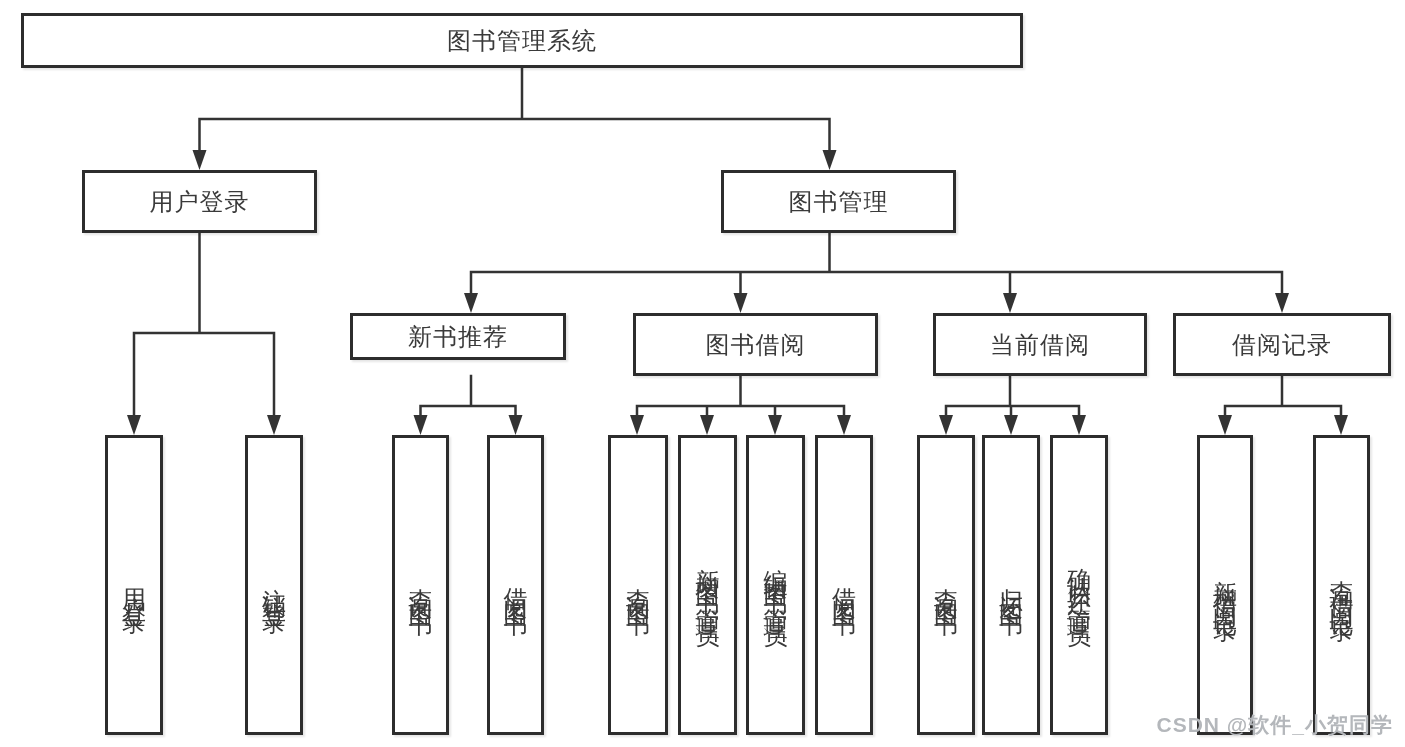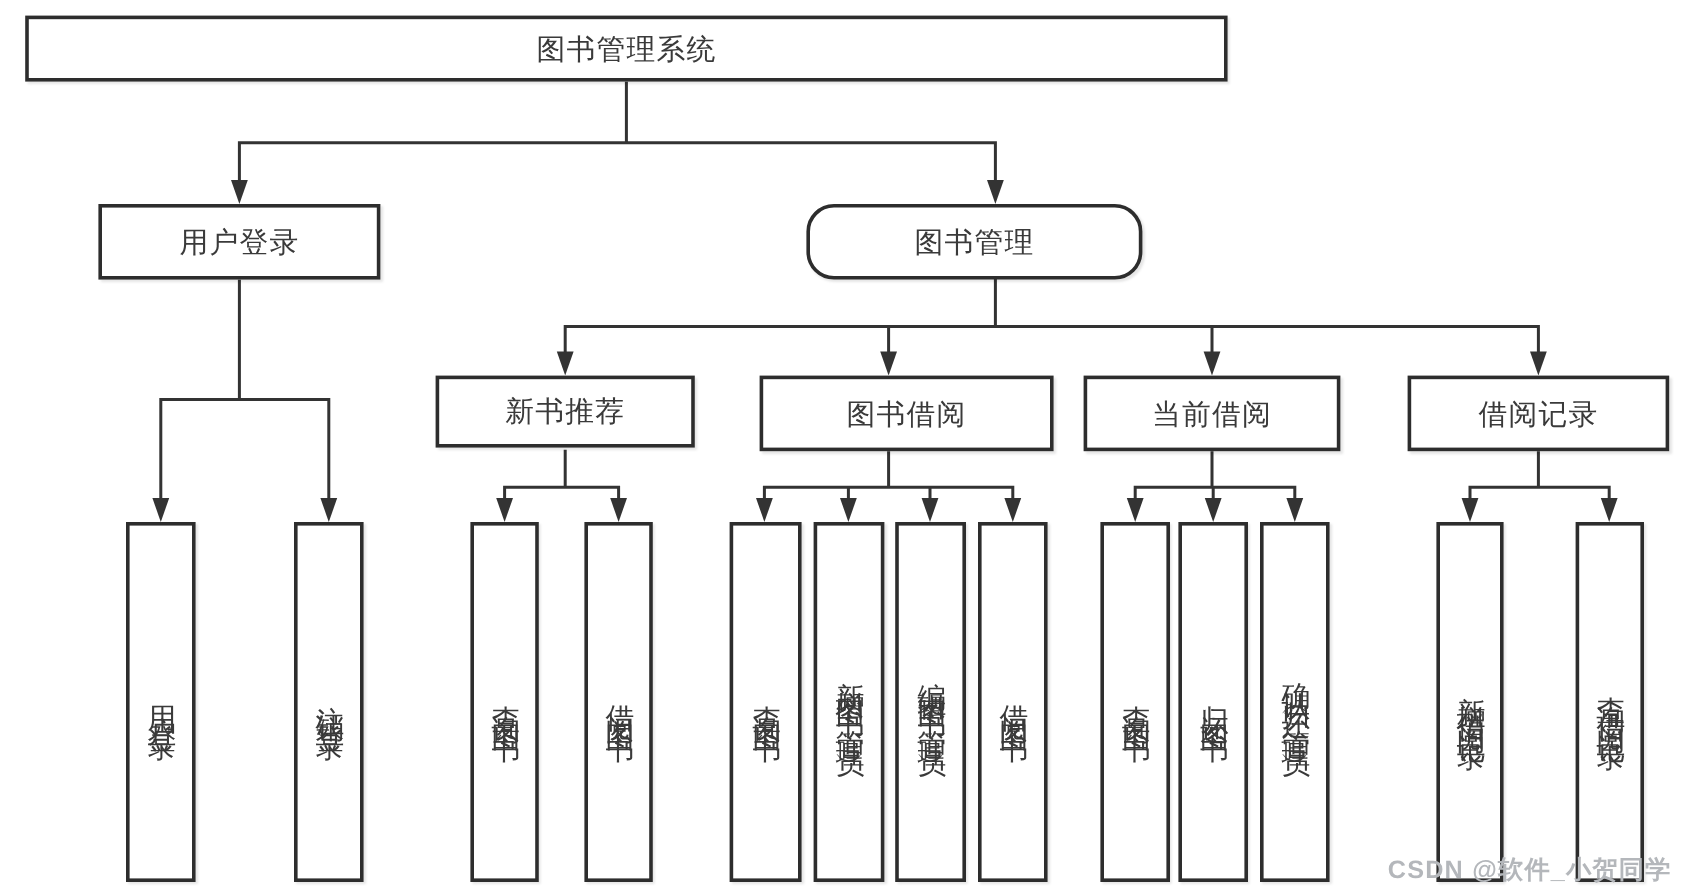--- a/index.html
+++ b/index.html
@@ -91,31 +91,31 @@
     </g>
   </svg>
 
   <div class="node hnode" style="left:21px;top:13px;width:1002px;height:55px;">
     <span>图书管理系统</span>
   </div>
 
   <div class="node hnode" style="left:82px;top:170px;width:235px;height:63px;">
     <span>用户登录</span>
   </div>
-  <div class="node hnode" style="left:672px;top:170px;width:280px;height:63px;border-radius:23px;">
+  <div class="node hnode" style="left:721px;top:170px;width:235px;height:63px;">
     <span>图书管理</span>
   </div>
 
-  <div class="node hnode" style="left:363px;top:313px;width:216px;height:60px;">
+  <div class="node hnode" style="left:350px;top:313px;width:216px;height:47px;">
     <span>新书推荐</span>
   </div>
   <div class="node hnode" style="left:633px;top:313px;width:245px;height:63px;">
     <span>图书借阅</span>
   </div>
-  <div class="node hnode" style="left:903px;top:313px;width:214px;height:63px;">
+  <div class="node hnode" style="left:933px;top:313px;width:214px;height:63px;">
     <span>当前借阅</span>
   </div>
   <div class="node hnode" style="left:1173px;top:313px;width:218px;height:63px;">
     <span>借阅记录</span>
   </div>
 
   <div class="node vnode" style="left:105px;top:435px;width:58px;height:300px;">
     <span>用户登录</span>
   </div>
   <div class="node vnode" style="left:245px;top:435px;width:58px;height:300px;">

